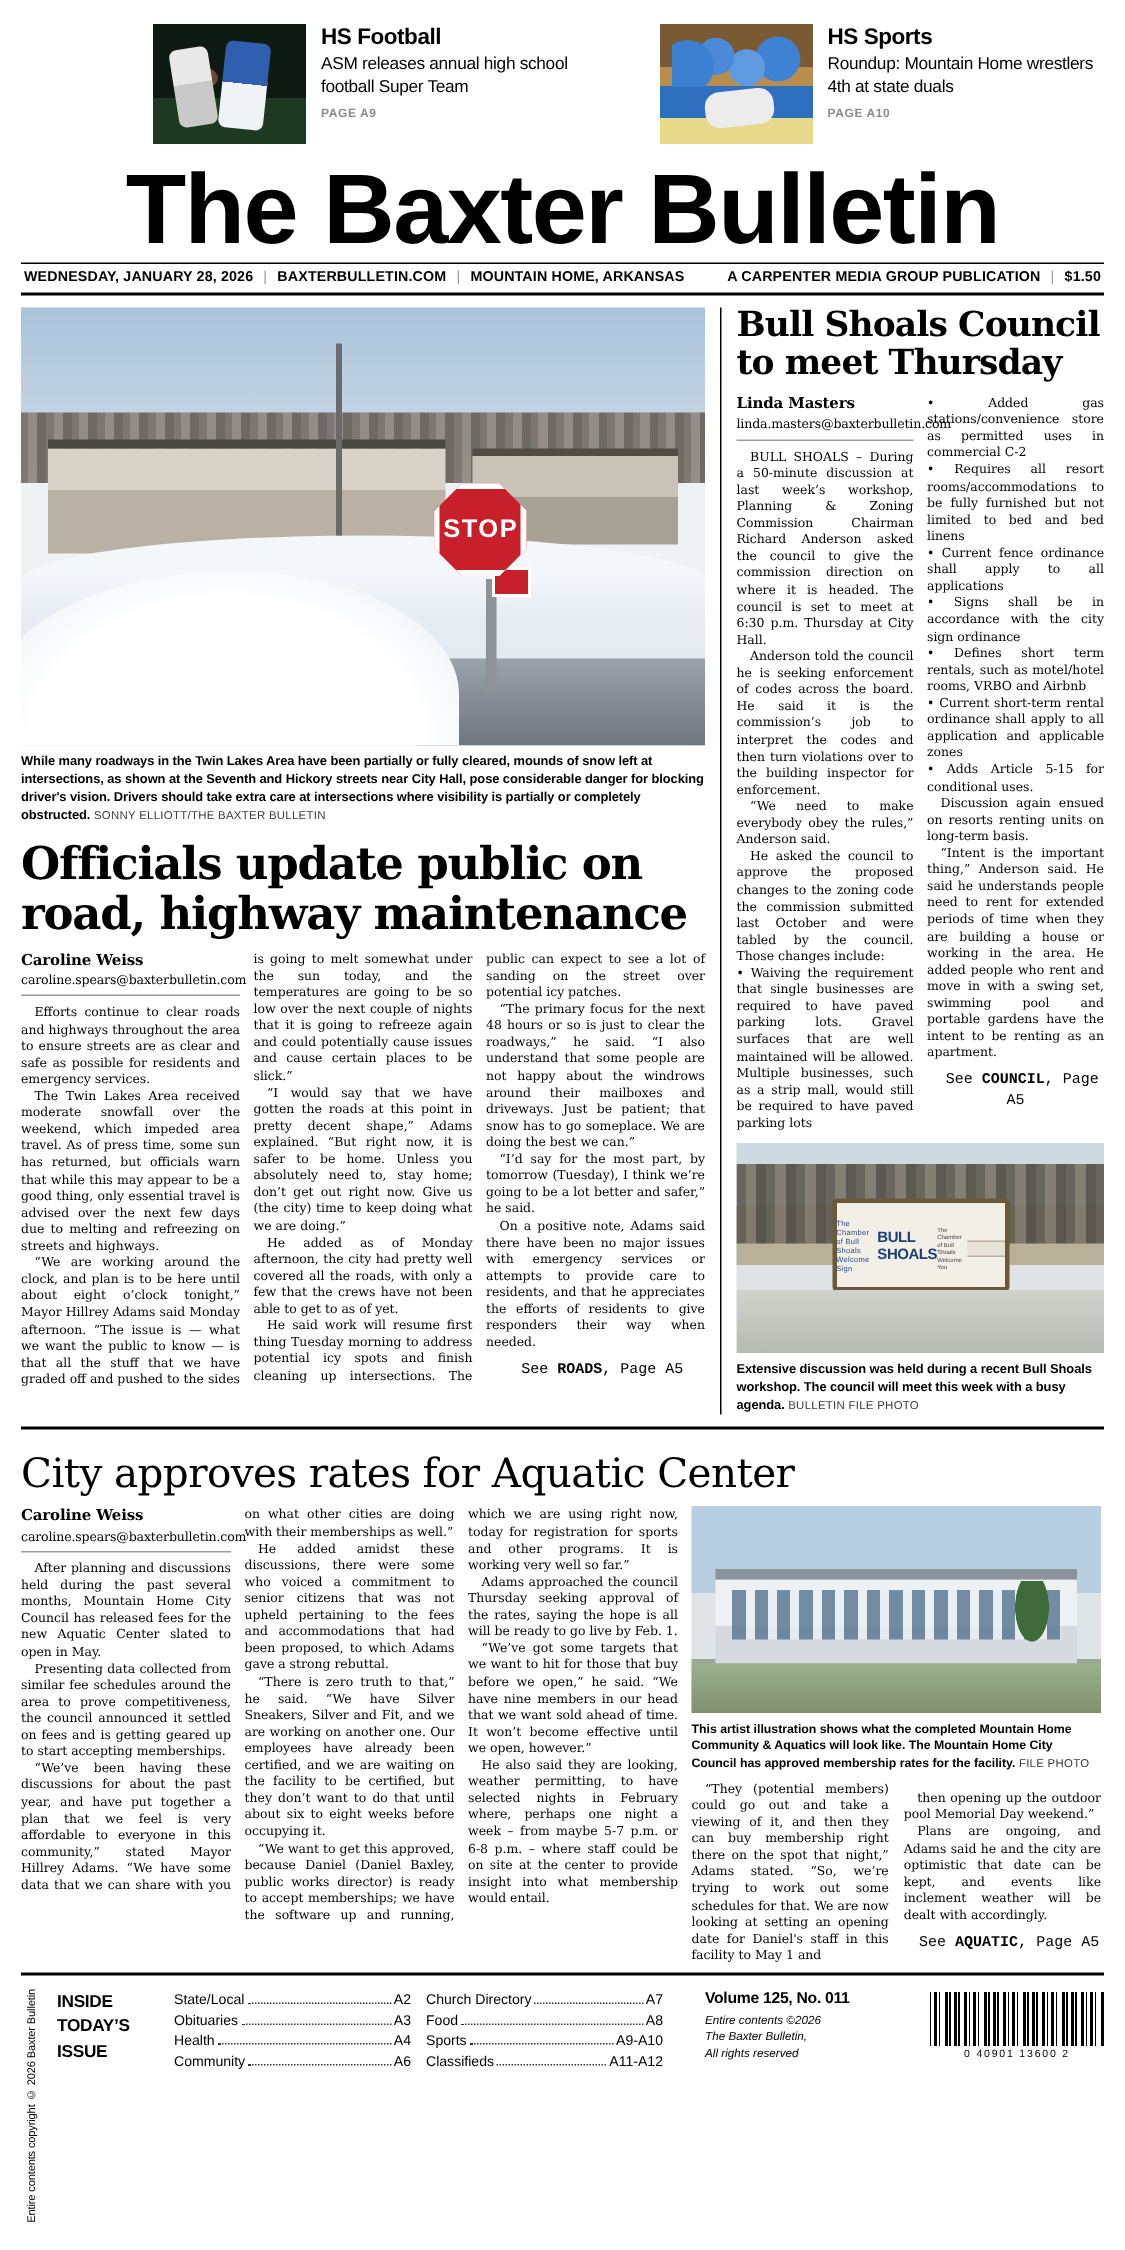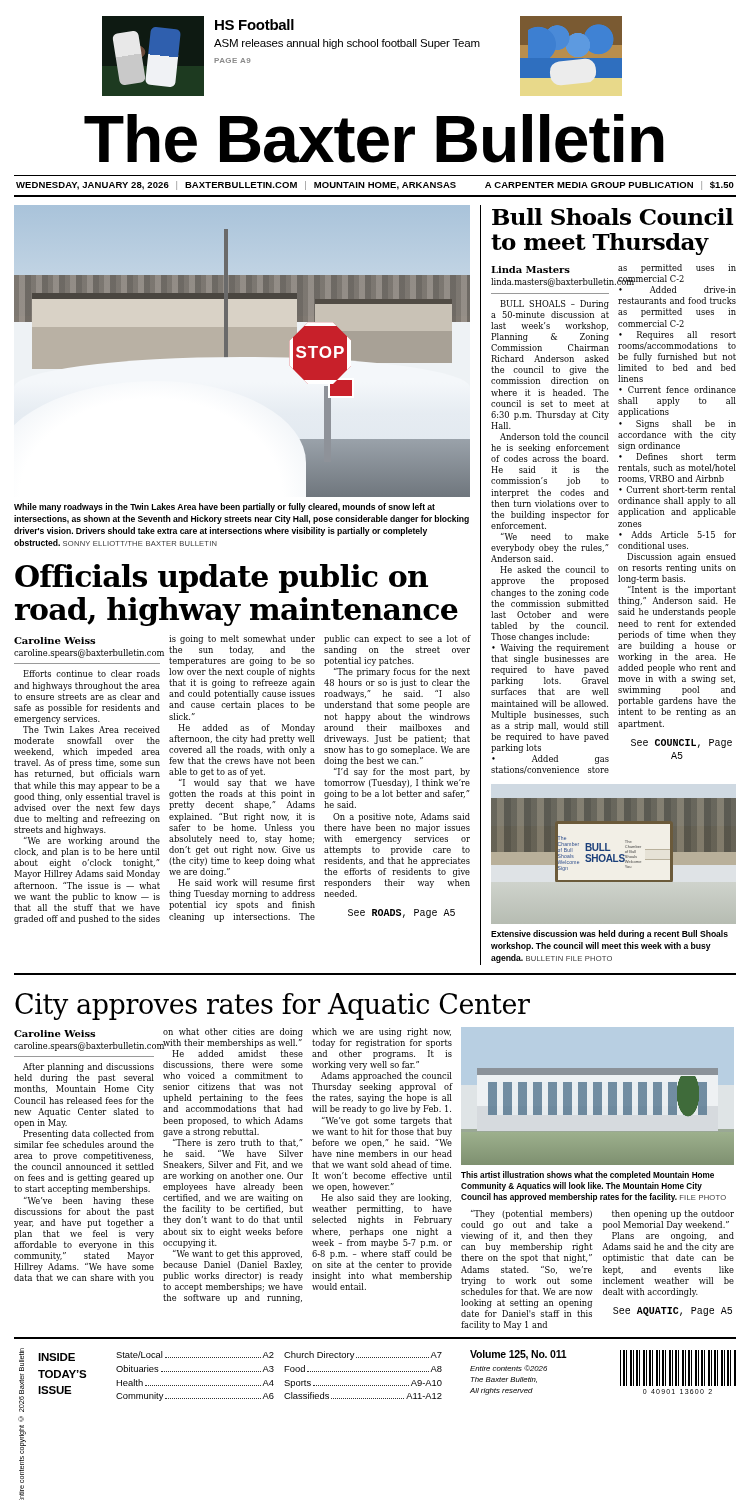--- a/index.html
+++ b/index.html
@@ -256,21 +256,21 @@
   }
   .aq-lawn { position: absolute; left: 0; right: 0; bottom: 0; height: 24%;
              background: linear-gradient(#9db08d, #7e9070); }
   .aq-tree { position: absolute; right: 12%; top: 36%; width: 26px; height: 44px;
              background: radial-gradient(ellipse at 50% 40%, #3f6b3a 0 60%, transparent 62%); }
 
   .aq-cap { font-size: 8.2px; line-height: 1.35; font-weight: 600; padding-top: 5px; }
   .aq-tail {
     display: flex; gap: 10px; padding-top: 6px;
     font-family: "DejaVu Serif", serif;
-    font-size: 8.3px; line-height: 1.34; text-align: justify; hyphens: auto;
+    font-size: 8.3px; line-height: 1.34; text-align: justify; hyphens: auto; align-items: center;
   }
   .aq-tail > div { width: 132px; }
   .aq-tail p { text-indent: 9px; margin: 0; }
 
   
   .index-wrap { display: flex; align-items: stretch; padding-top: 9px; gap: 10px; }
   .spine {
     writing-mode: vertical-rl; transform: rotate(180deg);
     font-size: 7.4px; letter-spacing: -0.1px;
     display: flex; align-items: center; justify-content: center;
@@ -312,20 +312,25 @@
     <div class="promo">
       <div class="promo-thumb football"></div>
       <div class="promo-text">
         <div class="promo-kicker">HS Football</div>
         <div class="promo-desc">ASM releases annual high school football Super Team</div>
         <div class="promo-page">PAGE A9</div>
       </div>
     </div>
     <div class="promo">
       <div class="promo-thumb wrestling"></div>
+      <div class="promo-text">
+        <div class="promo-kicker">HS Sports</div>
+        <div class="promo-desc">Roundup: Mountain Home wrestlers 4th at state duals</div>
+        <div class="promo-page">PAGE A10</div>
+      </div>
     </div>
   </div>
 
   <div class="masthead">The Baxter Bulletin</div>
 
   <div class="rule-thin"></div>
   <div class="dateline-row">
     <div>
       <span>WEDNESDAY, JANUARY 28, 2026</span>
       <span class="sep">|</span>
@@ -366,22 +371,22 @@
 
       <div class="cols-3">
         <div class="byline-block">
           <div class="byline-name">Caroline Weiss</div>
           <div class="byline-mail">caroline.spears@baxterbulletin.com</div>
           <div class="byline-rule"></div>
         </div>
         <p>Efforts continue to clear roads and highways throughout the area to ensure streets are as clear and safe as possible for residents and emergency services.</p>
         <p>The Twin Lakes Area received moderate snowfall over the weekend, which impeded area travel. As of press time, some sun has returned, but officials warn that while this may appear to be a good thing, only essential travel is advised over the next few days due to melting and refreezing on streets and highways.</p>
         <p>“We are working around the clock, and plan is to be here until about eight o’clock tonight,” Mayor Hillrey Adams said Monday afternoon. “The issue is — what we want the public to know — is that all the stuff that we have graded off and pushed to the sides is going to melt somewhat under the sun today, and the temperatures are going to be so low over the next couple of nights that it is going to refreeze again and could potentially cause issues and cause certain places to be slick.”</p>
+        <p>“I would say that we have gotten the roads at this point in pretty decent shape,” Adams explained. “But right now, it is safer to be home. Unless you absolutely need to, stay home; don’t get out right now. Give us (the city) time to keep doing what we are doing.”</p>
         <p>He added as of Monday afternoon, the city had pretty well covered all the roads, with only a few that the crews have not been able to get to as of yet.</p>
-        <p>“I would say that we have gotten the roads at this point in pretty decent shape,” Adams explained. “But right now, it is safer to be home. Unless you absolutely need to, stay home; don’t get out right now. Give us (the city) time to keep doing what we are doing.”</p>
         <p>He said work will resume first thing Tuesday morning to address potential icy spots and finish cleaning up intersections. The public can expect to see a lot of sanding on the street over potential icy patches.</p>
         <p>“The primary focus for the next 48 hours or so is just to clear the roadways,” he said. “I also understand that some people are not happy about the windrows around their mailboxes and driveways. Just be patient; that snow has to go someplace. We are doing the best we can.”</p>
         <p>“I’d say for the most part, by tomorrow (Tuesday), I think we’re going to be a lot better and safer,” he said.</p>
         <p>On a positive note, Adams said there have been no major issues with emergency services or attempts to provide care to residents, and that he appreciates the efforts of residents to give responders their way when needed.</p>
         <p class="jumpline"><span>See </span><b>ROADS</b><span>, Page A5</span></p>
       </div>
     </div>
 
     <div class="col-right">
       <div class="headline-right">Bull Shoals Council to meet Thursday</div>
@@ -390,21 +395,20 @@
           <div class="byline-name">Linda Masters</div>
           <div class="byline-mail">linda.masters@baxterbulletin.com</div>
           <div class="byline-rule"></div>
         </div>
         <p>BULL SHOALS – During a 50-minute discussion at last week’s workshop, Planning &amp; Zoning Commission Chairman Richard Anderson asked the council to give the commission direction on where it is headed. The council is set to meet at 6:30 p.m. Thursday at City Hall.</p>
         <p>Anderson told the council he is seeking enforcement of codes across the board. He said it is the commission’s job to interpret the codes and then turn violations over to the building inspector for enforcement.</p>
         <p>“We need to make everybody obey the rules,” Anderson said.</p>
         <p>He asked the council to approve the proposed changes to the zoning code the commission submitted last October and were tabled by the council. Those changes include:</p>
         <p class="bullet">• Waiving the requirement that single businesses are required to have paved parking lots. Gravel surfaces that are well maintained will be allowed. Multiple businesses, such as a strip mall, would still be required to have paved parking lots</p>
         <p class="bullet">• Added gas stations/convenience store as permitted uses in commercial C-2</p>
-        <p class="bullet">• Added drive-in restaurants and food trucks as permitted uses in commercial C-2</p>
         <p class="bullet">• Requires all resort rooms/accommodations to be fully furnished but not limited to bed and bed linens</p>
         <p class="bullet">• Current fence ordinance shall apply to all applications</p>
         <p class="bullet">• Signs shall be in accordance with the city sign ordinance</p>
         <p class="bullet">• Defines short term rentals, such as motel/hotel rooms, VRBO and Airbnb</p>
         <p class="bullet">• Current short-term rental ordinance shall apply to all application and applicable zones</p>
         <p class="bullet">• Adds Article 5-15 for conditional uses.</p>
         <p>Discussion again ensued on resorts renting units on long-term basis.</p>
         <p>“Intent is the important thing,” Anderson said. He said he understands people need to rent for extended periods of time when they are building a house or working in the area. He added people who rent and move in with a swing set, swimming pool and portable gardens have the intent to be renting as an apartment.</p>
         <p class="jumpline"><span>See </span><b>COUNCIL</b><span>, Page A5</span></p>
       </div>

